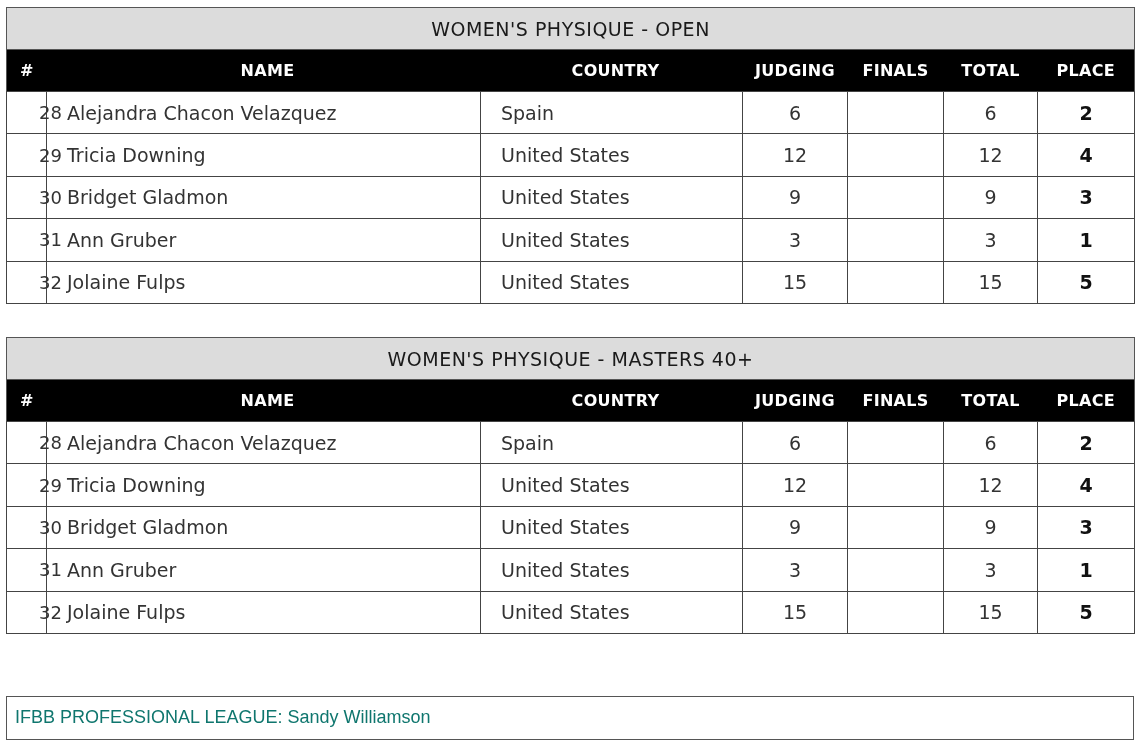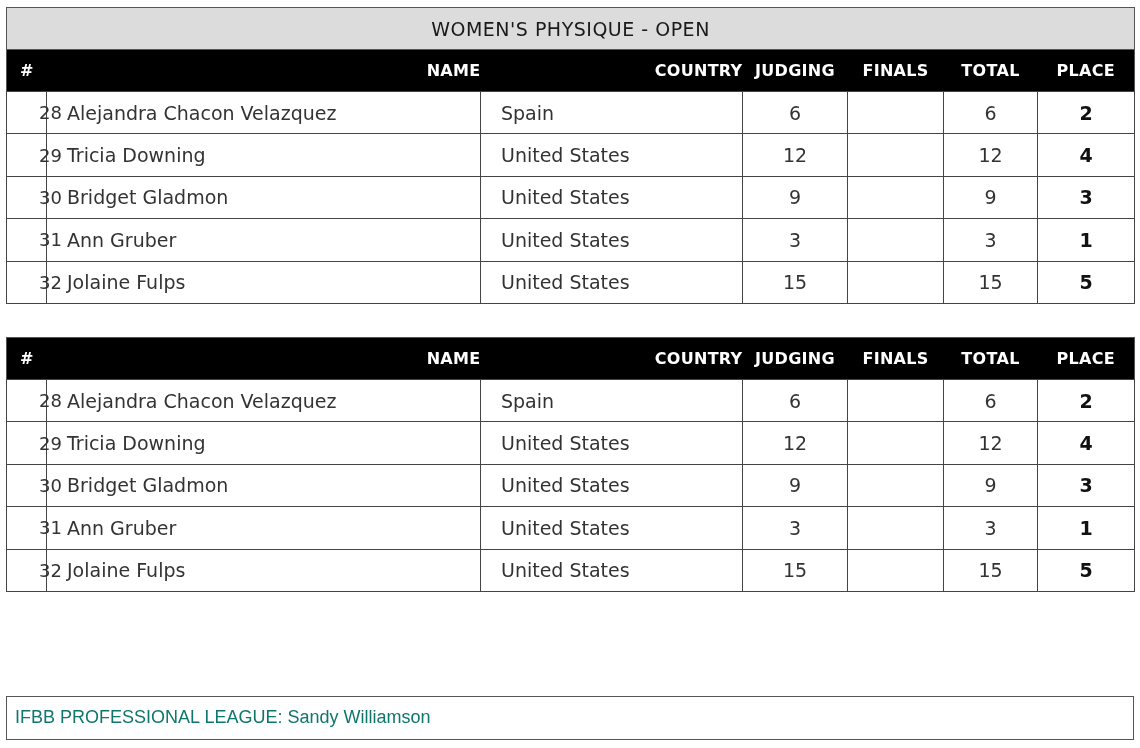--- a/index.html
+++ b/index.html
@@ -5,21 +5,21 @@
   html, body { margin: 0; padding: 0; background: #ffffff; }
   body { width: 1140px; height: 748px; position: relative; overflow: hidden;
          font-family: "DejaVu Sans", "Liberation Sans", sans-serif; color: #2a2a2a; }
   .results-table { position: absolute; left: 6px; width: 1128px; border-collapse: collapse;
                    table-layout: fixed; border: 1.5px solid #555; }
   .results-table td, .results-table th { padding: 0; box-sizing: border-box; }
   .title-row td { height: 42px; background: #dcdcdc; text-align: center; font-size: 19px;
                   letter-spacing: 0.5px; color: #1a1a1a; border-bottom: 1px solid #555; }
   .head-row th { height: 42px; background: #000; color: #fff; font-size: 16px; font-weight: bold;
                  letter-spacing: 0.3px; }
-  .head-row th.l { text-align: right; padding-left: 8px; }
+  .head-row th.l { text-align: center; padding-left: 8px; }
   .head-row th.c { text-align: center; }
   .data-row td { height: 42.4px; border: 1px solid #444; font-size: 19px; color: #333; }
   .data-row td.num { text-align: center; font-size: 18px; padding-left: 32px; }
   .data-row td.name, .data-row td.country { padding-left: 20px; }
   .data-row td.score { text-align: center; }
   .data-row td.place { text-align: center; font-weight: bold; color: #111; }
   #table-open { top: 7px; }
   #table-masters { top: 337px; }
   .footer-box { position: absolute; left: 6px; top: 696px; width: 1128px; height: 44px; box-sizing: border-box;
                 border: 1.5px solid #555; font-size: 18px; padding-left: 8px; line-height: 41px; color: #0f766e;
@@ -103,20 +103,23 @@
   <colgroup>
     <col style="width:40px">
       <col style="width:434px">
       <col style="width:262px">
       <col style="width:105px">
       <col style="width:96px">
       <col style="width:94px">
       <col style="width:97px">
   </colgroup>
   <tbody>
+      <tr class="title-row">
+    <td colspan="7">WOMEN'S PHYSIQUE - MASTERS 40+</td>
+  </tr>
   <tr class="head-row">
     <th class="c">#</th>
     <th class="l">NAME</th>
     <th class="l">COUNTRY</th>
     <th class="c">JUDGING</th>
     <th class="c">FINALS</th>
     <th class="c">TOTAL</th>
     <th class="c">PLACE</th>
   </tr>
   <tr class="data-row">

